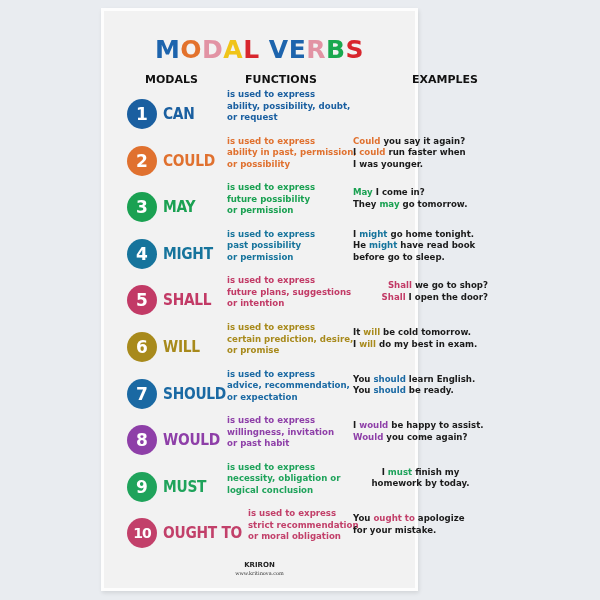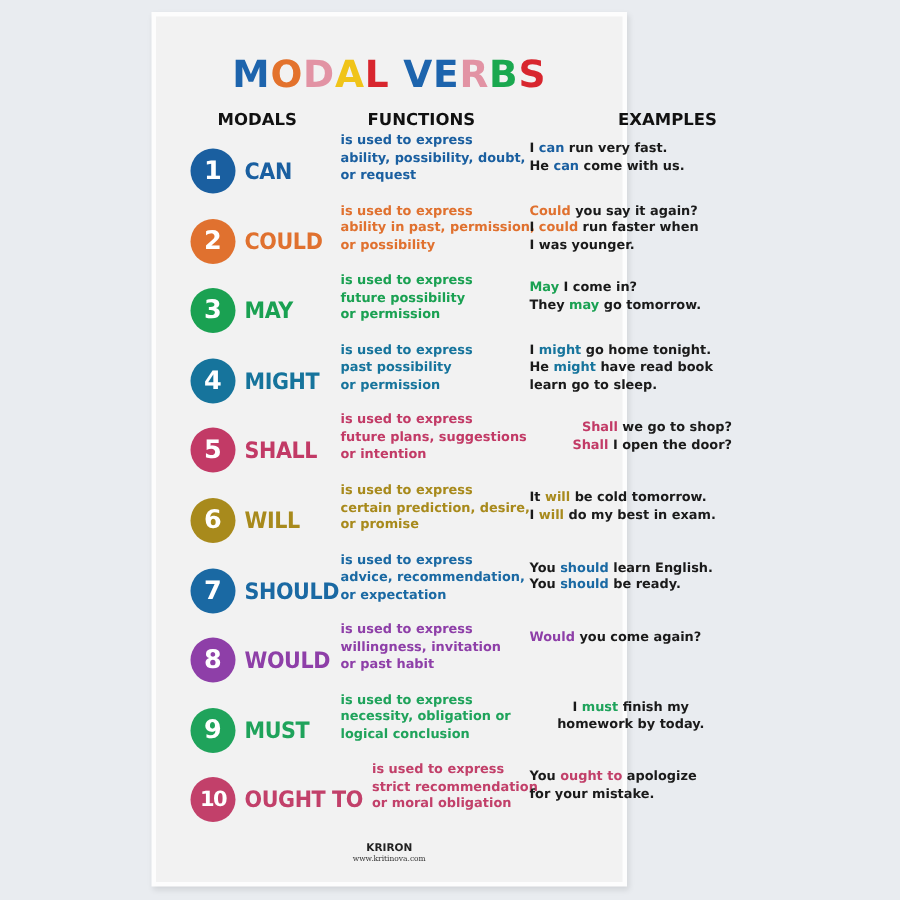--- a/index.html
+++ b/index.html
@@ -75,24 +75,20 @@
 
   <div id="rows">
       <div class="row" style="top: 91px;">
         <div class="num" style="background: rgb(26, 95, 160);">1</div>
         <div class="modal" style="color: rgb(26, 95, 160);">CAN</div>
         <div class="func" style="color: rgb(26, 95, 160);">
           <div>is used to express</div>
           <div>ability, possibility, doubt,</div>
           <div>or request</div>
         </div>
-        <div class="ex" style="top: -5px;">
-          <div><span>I </span><span style="color: rgb(26, 95, 160);">can</span><span> run very fast.</span></div>
-          <div><span>He </span><span style="color: rgb(26, 95, 160);">can</span><span> come with us.</span></div>
-        </div>
       </div>
       <div class="row" style="top: 137.6px;">
         <div class="num" style="background: rgb(224, 113, 47);">2</div>
         <div class="modal" style="color: rgb(224, 113, 47);">COULD</div>
         <div class="func" style="color: rgb(224, 113, 47);">
           <div>is used to express</div>
           <div>ability in past, permission,</div>
           <div>or possibility</div>
         </div>
         <div class="ex" style="top: -10px;">
@@ -118,21 +114,21 @@
         <div class="num" style="background: rgb(22, 116, 156);">4</div>
         <div class="modal" style="color: rgb(22, 116, 156);">MIGHT</div>
         <div class="func" style="color: rgb(22, 116, 156);">
           <div>is used to express</div>
           <div>past possibility</div>
           <div>or permission</div>
         </div>
         <div class="ex" style="top: -10px;">
           <div><span>I </span><span style="color: rgb(22, 116, 156);">might</span><span> go home tonight.</span></div>
           <div><span>He </span><span style="color: rgb(22, 116, 156);">might</span><span> have read book</span></div>
-          <div><span>learn go to sleep.</span></div>
+          <div><span>before go to sleep.</span></div>
         </div>
       </div>
       <div class="row" style="top: 277.4px;">
         <div class="num" style="background: rgb(194, 58, 102);">5</div>
         <div class="modal" style="color: rgb(194, 58, 102);">SHALL</div>
         <div class="func" style="color: rgb(194, 58, 102);">
           <div>is used to express</div>
           <div>future plans, suggestions</div>
           <div>or intention</div>
         </div>
@@ -169,20 +165,21 @@
       </div>
       <div class="row" style="top: 417.2px;">
         <div class="num" style="background: rgb(142, 63, 168);">8</div>
         <div class="modal" style="color: rgb(142, 63, 168);">WOULD</div>
         <div class="func" style="color: rgb(142, 63, 168);">
           <div>is used to express</div>
           <div>willingness, invitation</div>
           <div>or past habit</div>
         </div>
         <div class="ex" style="top: -5px;">
+          <div><span>I </span><span style="color: rgb(142, 63, 168);">would</span><span> be happy to assist.</span></div>
           <div><span style="color: rgb(142, 63, 168);">Would</span><span> you come again?</span></div>
         </div>
       </div>
       <div class="row" style="top: 463.8px;">
         <div class="num" style="background: rgb(31, 163, 91);">9</div>
         <div class="modal" style="color: rgb(31, 163, 91);">MUST</div>
         <div class="func" style="color: rgb(31, 163, 91);">
           <div>is used to express</div>
           <div>necessity, obligation or</div>
           <div>logical conclusion</div>

